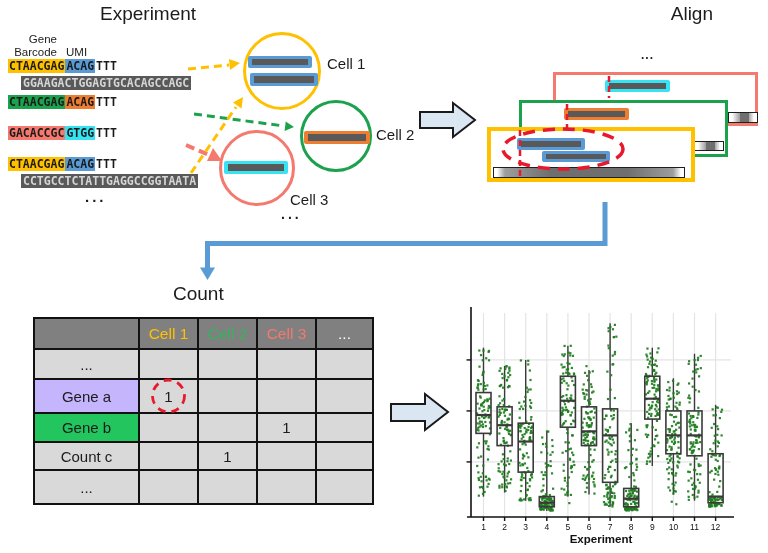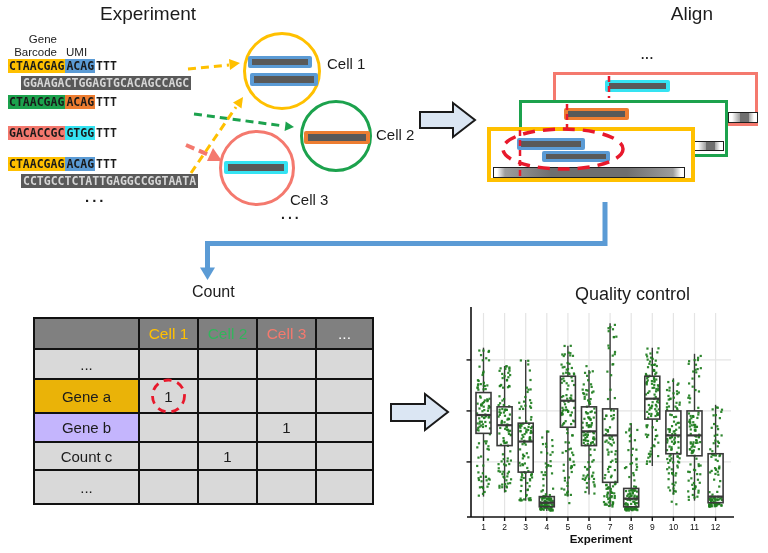--- a/index.html
+++ b/index.html
@@ -40,22 +40,21 @@
 </style>
 </head>
 <body>
 
 <div class="page">
 
   <div class="abs title" style="left:100px;top:3px;">Experiment</div>
   <div class="abs title ctr" style="left:578px;top:3px;width:135px;line-height:22px;">
     <span>Align</span><br>
   </div>
-  <div class="abs title" style="left:192px;top:283px;font-size:16px;">Count</div>
-  <div class="abs title ctr" style="left:540px;top:284px;width:150px;font-size:18px;">Quality control</div>
+  <div class="abs title" style="left:173px;top:283px;font-size:19px;">Count</div>
 
   <div class="abs smalllab ctr" style="left:5px;top:33px;width:52px;">
     <span>Gene</span><br>
     <span>Barcode</span>
   </div>
   <div class="abs smalllab" style="left:66px;top:46px;">UMI</div>
 
   <div class="abs">
       <div class="read" style="top: 59px;"><div class="seqline"><span style="background: rgb(255, 192, 0);">CTAACGAG</span><span style="background: rgb(91, 155, 213);">ACAG</span><span>TTT</span></div><div class="seqline seq2" style="background: rgb(89, 89, 89); color: rgb(214, 214, 214);">GGAAGACTGGAGTGCACAGCCAGC</div></div>
       <div class="read" style="top: 95px;"><div class="seqline"><span style="background: rgb(28, 162, 77);">CTAACGAG</span><span style="background: rgb(237, 125, 49);">ACAG</span><span>TTT</span></div></div>
@@ -116,26 +115,26 @@
       <div class="cell th" style="background: rgb(128, 128, 128); color: rgb(255, 255, 255);"></div>
       <div class="cell th" style="background: rgb(128, 128, 128); color: rgb(255, 192, 0);">Cell 1</div>
       <div class="cell th" style="background: rgb(128, 128, 128); color: rgb(51, 180, 92);">Cell 2</div>
       <div class="cell th" style="background: rgb(128, 128, 128); color: rgb(244, 121, 110);">Cell 3</div>
       <div class="cell th" style="background: rgb(128, 128, 128); color: rgb(255, 255, 255);">...</div>
       <div class="cell" style="background: rgb(217, 217, 217);">...</div>
       <div class="cell" style="background: rgb(217, 217, 217);"></div>
       <div class="cell" style="background: rgb(217, 217, 217);"></div>
       <div class="cell" style="background: rgb(217, 217, 217);"></div>
       <div class="cell" style="background: rgb(217, 217, 217);"></div>
-      <div class="cell" style="background: #eab308; text-align: right;">Gene a</div>
+      <div class="cell" style="background: #c4b5fd; text-align: right;">Gene a</div>
       <div class="cell" style="background: rgb(217, 217, 217);">1</div>
       <div class="cell" style="background: rgb(217, 217, 217);"></div>
       <div class="cell" style="background: rgb(217, 217, 217);"></div>
       <div class="cell" style="background: rgb(217, 217, 217);"></div>
-      <div class="cell" style="background: #c4b5fd; text-align: right;">Gene b</div>
+      <div class="cell" style="background: #22c55e; text-align: right;">Gene b</div>
       <div class="cell" style="background: rgb(217, 217, 217);"></div>
       <div class="cell" style="background: rgb(217, 217, 217);"></div>
       <div class="cell" style="background: rgb(217, 217, 217);">1</div>
       <div class="cell" style="background: rgb(217, 217, 217);"></div>
       <div class="cell" style="background: rgb(217, 217, 217);">Count c</div>
       <div class="cell" style="background: rgb(217, 217, 217);"></div>
       <div class="cell" style="background: rgb(217, 217, 217);">1</div>
       <div class="cell" style="background: rgb(217, 217, 217);"></div>
       <div class="cell" style="background: rgb(217, 217, 217);"></div>
       <div class="cell" style="background: rgb(217, 217, 217);">...</div>

